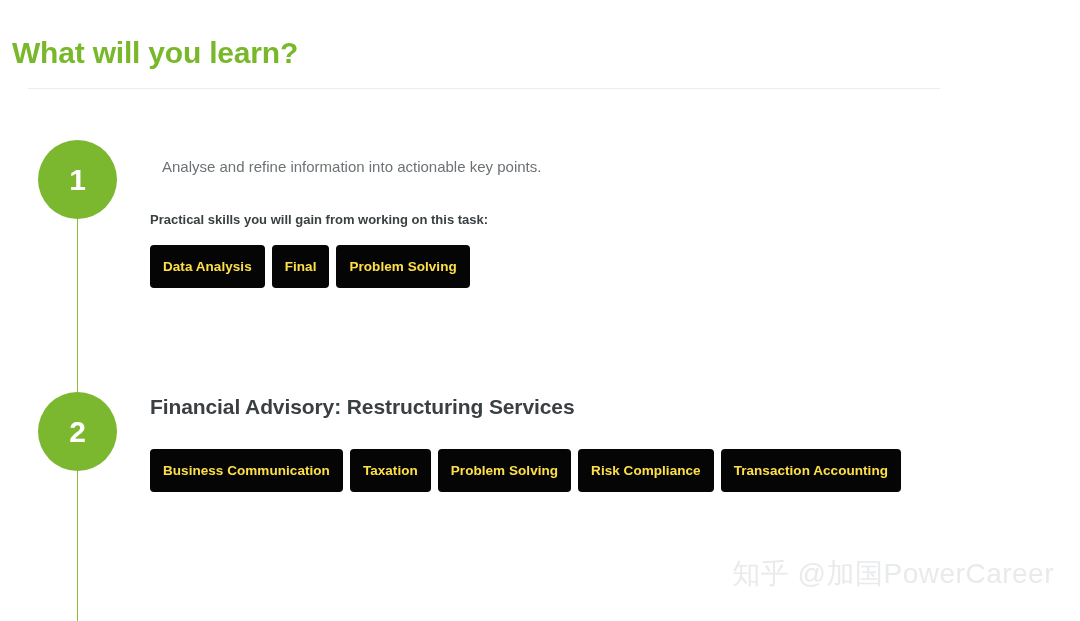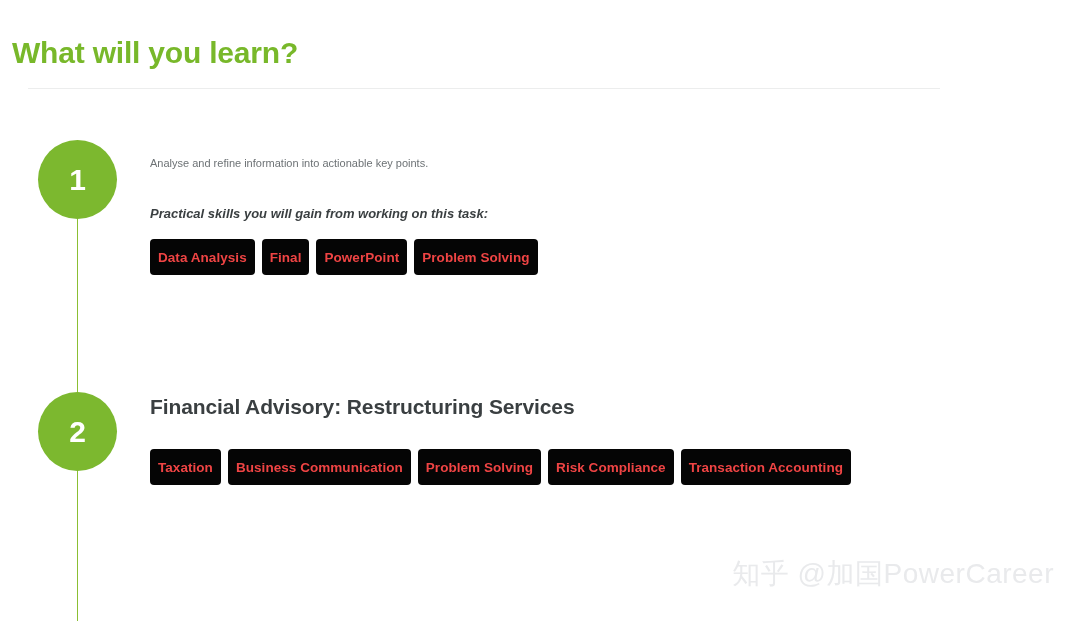--- a/index.html
+++ b/index.html
@@ -80,49 +80,48 @@
   }
   .step-title {
     font-size: 21px;
     font-weight: bold;
     color: #3a3f41;
     line-height: 1.3;
     margin: 0;
     letter-spacing: -0.1px;
   }
   .step-desc {
-    font-size: 11px;
+    font-size: 15px;
     color: #6d7275;
     line-height: 1.45;
-    margin: 0;
+    margin: 12px;
     font-weight: normal;
   }
   .skills-label {
     font-size: 13px;
     font-weight: bold;
     color: #3a3f41;
     line-height: 1.4;
     margin: 0;
-    font-style: italic;
   }
 
   .tag-row {
     display: flex;
     flex-wrap: wrap;
     gap: 8px 7px;
     width: 790px;
   }
   .tag {
     display: inline-flex;
     align-items: center;
     justify-content: center;
-    height: 36px;
-    padding: 0 8px;
+    height: 43px;
+    padding: 0 13px;
     background: #050505;
-    color: #ef4444;
+    color: #fde047;
     border-radius: 4px;
     font-size: 13.5px;
     font-weight: bold;
     white-space: nowrap;
     letter-spacing: 0.05px;
   }
 
   
   .watermark {
     position: absolute;
@@ -146,33 +145,32 @@
   <div class="timeline-rail" style="height:441px;"></div>
 
   <div class="step">
     <div class="step-marker" style="top:10px;">1</div>
     <div class="step-body" style="top:10px;">
       <p class="step-desc" style="margin-top:16px;">Analyse and refine information into actionable key points.</p>
       <p class="skills-label" style="margin-top:33px;">Practical skills you will gain from working on this task:</p>
       <div class="tag-row" style="margin-top:16px;">
         <span class="tag">Data Analysis</span>
         <span class="tag">Final</span>
-        <span class="tag">PowerPoint</span>
         <span class="tag">Problem Solving</span>
       </div>
     </div>
   </div>
 
   <div class="step">
     <div class="step-marker" style="top:262px;">2</div>
     <div class="step-body" style="top:263px;">
       <h2 class="step-title">Financial Advisory: Restructuring Services</h2>
       <div class="tag-row" style="margin-top:29px;">
+        <span class="tag">Business Communication</span>
         <span class="tag">Taxation</span>
-        <span class="tag">Business Communication</span>
         <span class="tag">Problem Solving</span>
         <span class="tag">Risk Compliance</span>
         <span class="tag">Transaction Accounting</span>
       </div>
     </div>
   </div>
 </div>
 
 <div class="watermark">知乎 @加国PowerCareer</div>
 

